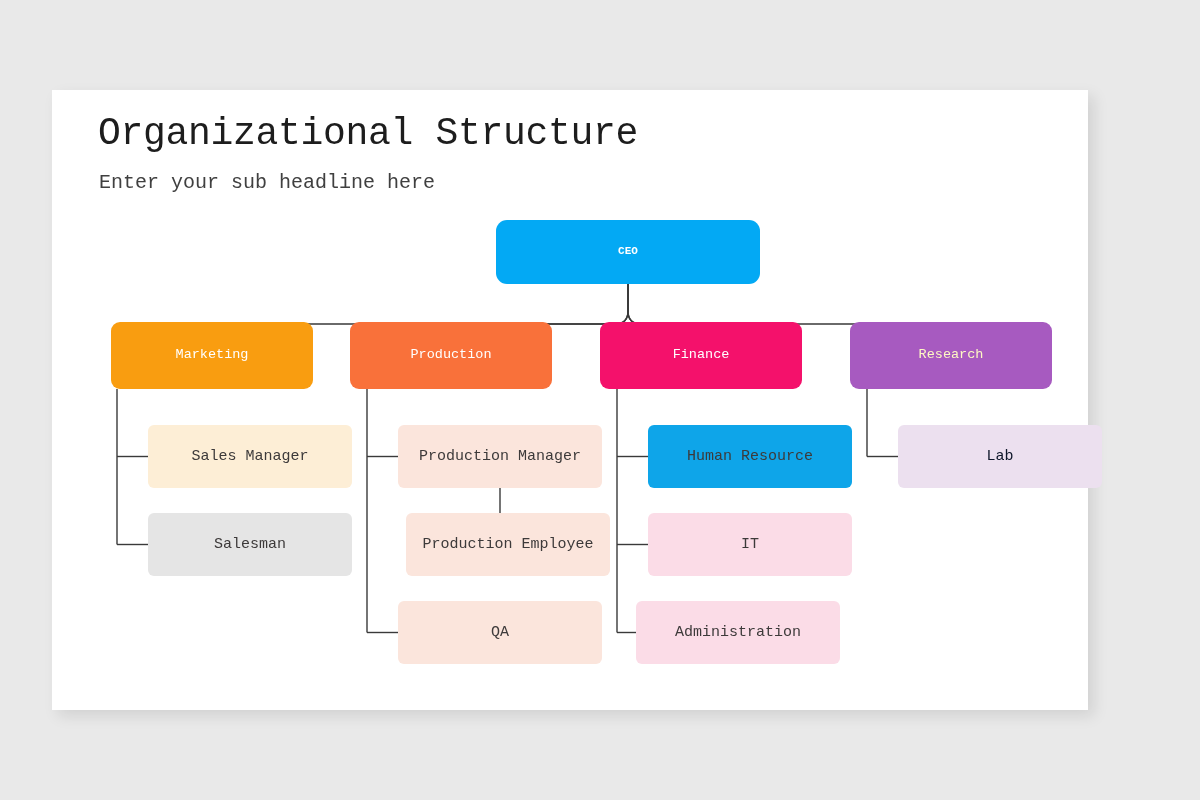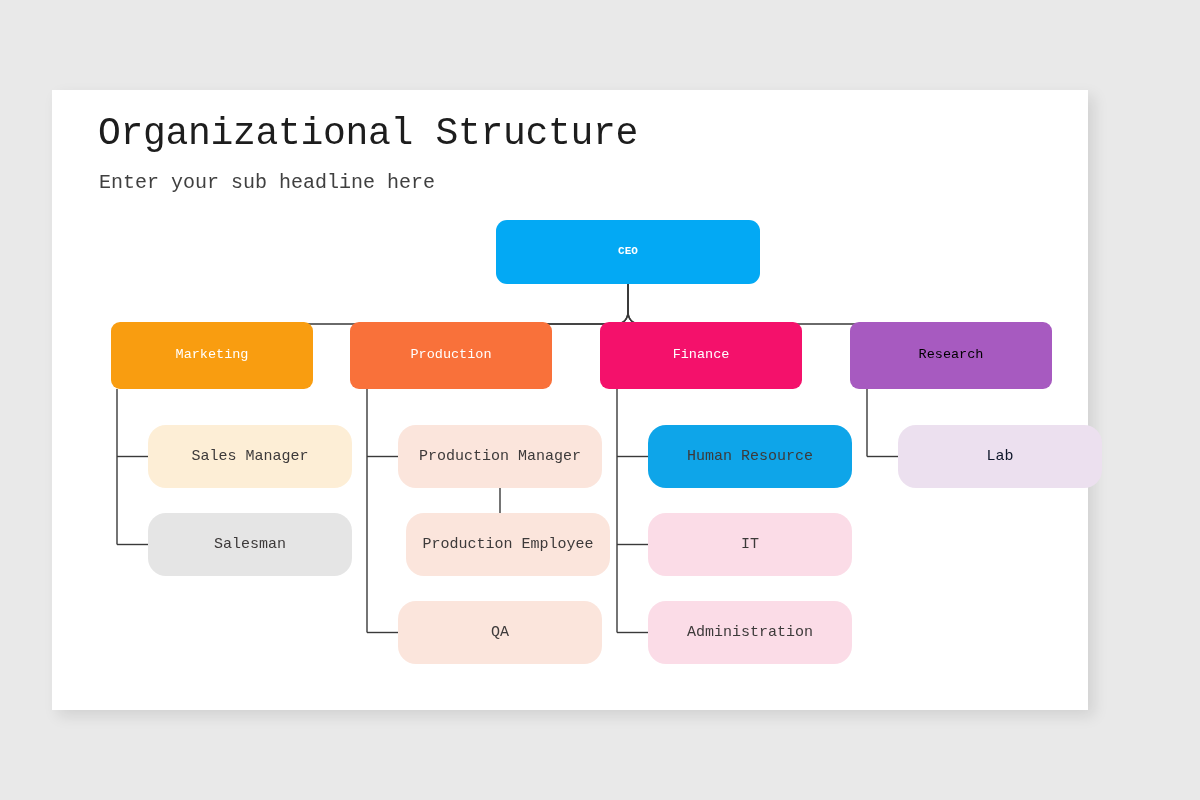--- a/index.html
+++ b/index.html
@@ -76,21 +76,21 @@
   }
   .node.dept {
     font-size: 13.5px;
     font-weight: 400;
     color: #ffffff;
   }
   .node.leaf {
     font-size: 15px;
     font-weight: 400;
     color: #3d3a3a;
-    border-radius: 18px;
+    border-radius: 6px;
   }
 </style>
 </head>
 <body>
 
 <div id="slide">
 
   <div id="page-title">Organizational Structure</div>
   <div id="page-subtitle">Enter your sub headline here</div>
 
@@ -120,21 +120,21 @@
       </div>
       <div class="node dept" style="left: 59px; top: 232px; width: 202px; height: 67px; background: rgb(249, 157, 16); color: rgb(255, 255, 255);">
         <span>Marketing</span>
       </div>
       <div class="node dept" style="left: 298px; top: 232px; width: 202px; height: 67px; background: rgb(249, 113, 58); color: rgb(255, 255, 255);">
         <span>Production</span>
       </div>
       <div class="node dept" style="left: 548px; top: 232px; width: 202px; height: 67px; background: rgb(244, 17, 107); color: rgb(255, 255, 255);">
         <span>Finance</span>
       </div>
-      <div class="node dept" style="left: 798px; top: 232px; width: 202px; height: 67px; background: rgb(167, 90, 192); color: #000000;">
+      <div class="node dept" style="left: 798px; top: 232px; width: 202px; height: 67px; background: rgb(167, 90, 192); color: #fef9c3;">
         <span>Research</span>
       </div>
       <div class="node leaf" style="left: 96px; top: 335px; width: 204px; height: 63px; background: rgb(253, 238, 214); color: rgb(61, 58, 58);">
         <span>Sales Manager</span>
       </div>
       <div class="node leaf" style="left: 96px; top: 423px; width: 204px; height: 63px; background: #e5e5e5; color: rgb(61, 58, 58);">
         <span>Salesman</span>
       </div>
       <div class="node leaf" style="left: 346px; top: 335px; width: 204px; height: 63px; background: rgb(251, 229, 220); color: rgb(61, 58, 58); justify-content: center;">
         <span>Production Manager</span>
@@ -144,21 +144,21 @@
       </div>
       <div class="node leaf" style="left: 346px; top: 511px; width: 204px; height: 63px; background: rgb(251, 229, 220); color: rgb(61, 58, 58);">
         <span>QA</span>
       </div>
       <div class="node leaf" style="left: 596px; top: 335px; width: 204px; height: 63px; background: #0ea5e9; color: rgb(61, 58, 58);">
         <span>Human Resource</span>
       </div>
       <div class="node leaf" style="left: 596px; top: 423px; width: 204px; height: 63px; background: rgb(251, 220, 231); color: rgb(61, 58, 58);">
         <span>IT</span>
       </div>
-      <div class="node leaf" style="left: 596px; top: 511px; width: 204px; height: 63px; background: rgb(251, 220, 231); color: rgb(61, 58, 58);">
+      <div class="node leaf" style="left: 584px; top: 511px; width: 204px; height: 63px; background: rgb(251, 220, 231); color: rgb(61, 58, 58);">
         <span>Administration</span>
       </div>
       <div class="node leaf" style="left: 846px; top: 335px; width: 204px; height: 63px; background: rgb(236, 224, 239); color: #0f172a;">
         <span>Lab</span>
       </div>
     </div>
 
 </div>
 
 </body></html>

